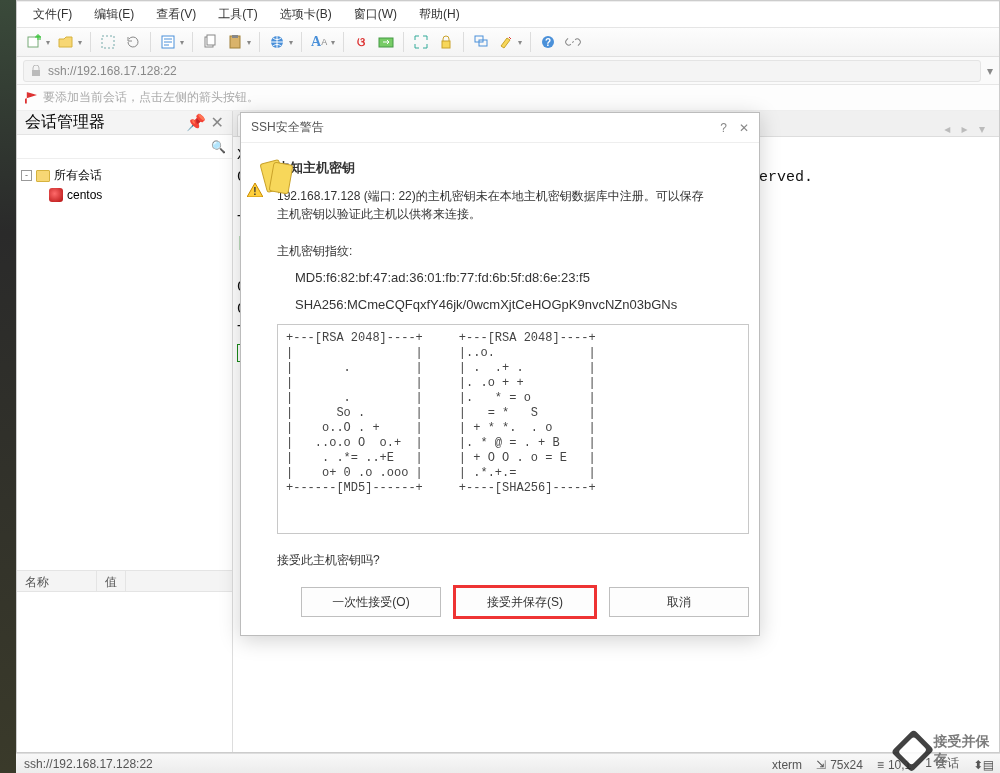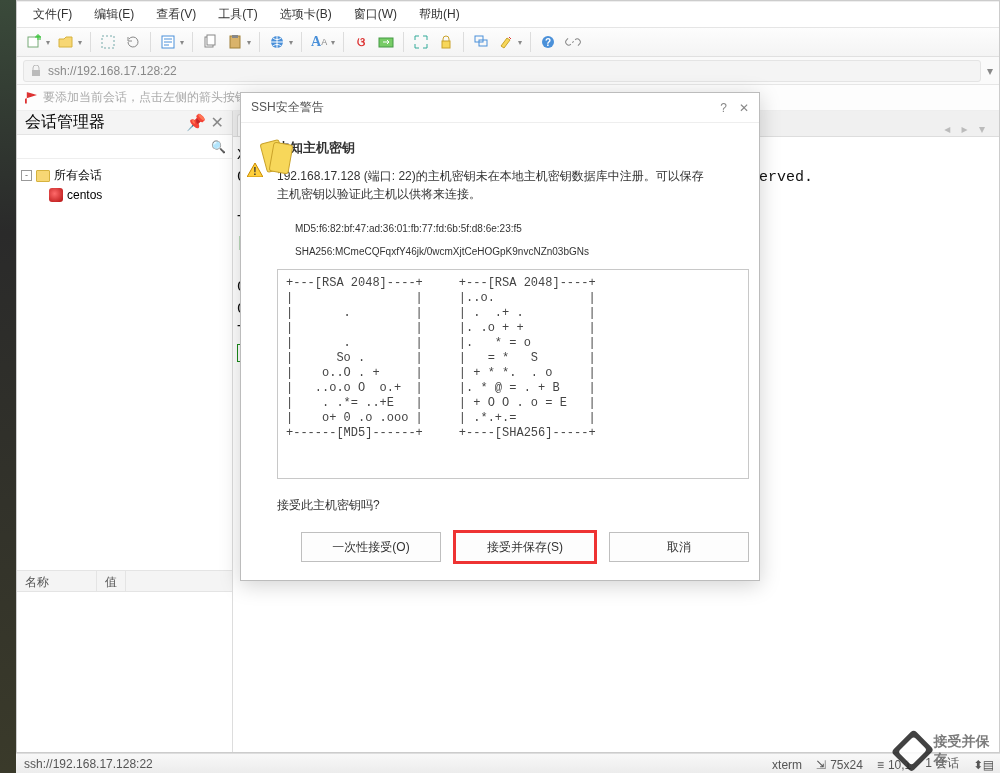--- a/index.html
+++ b/index.html
@@ -157,21 +157,21 @@
     background: linear-gradient(#f8f8f8,#ececec);
     border-top:1px solid #ddd;
     display:flex; align-items:center;
     padding:0 8px; color:#555; font-size:12px;
   }
   .statusbar .rseg { margin-left:auto; display:flex; gap:14px; align-items:flex-end;}
   .statusbar .rseg span { display:inline-flex; align-items:center; gap:4px;}
   
   .dialog {
     position:absolute;
-    left:240px; top:92px;
+    left:240px; top:112px;
     width:520px;
     background:#fff;
     border:1px solid #bcbcbc;
     box-shadow: 0 4px 20px rgba(0,0,0,.18);
     display:flex; flex-direction:column;
   }
   .dlg-title {
     height:30px;
     background:#fff;
     display:flex; align-items:center;
@@ -182,21 +182,21 @@
   .dlg-title .dlg-ctrls { margin-left:auto; display:flex; gap:12px; color:#888;}
   .dlg-body { padding: 16px 20px 18px 20px; color:#333; }
   .dlg-row1 { display:flex; gap:16px; }
   .key-icon { width:36px; height:36px; position:relative;}
   .key-icon .k1 { position:absolute;width:20px;height:30px;background:#f7d75a;border:1px solid #c9a22a;border-radius:3px;left:2px;top:2px;transform:rotate(-15deg);}
   .key-icon .k2 { position:absolute;width:20px;height:30px;background:#f7d75a;border:1px solid #c9a22a;border-radius:3px;left:10px;top:4px;transform:rotate(10deg);}
   .key-icon .warn { position:absolute; right:-2px; bottom:-2px; width:16px;height:14px; }
   .dlg-h { font-weight:bold; font-size:13px; margin:0 0 10px 0;}
   .dlg-msg { font-size:12px; line-height:18px; margin-bottom:20px; max-width:430px;}
   .dlg-label { font-size:12px; margin:0 0 10px 0; }
-  .dlg-fp { font-size:10px; margin:0 0 12px 18px; }
+  .dlg-fp { font-size:13px; margin:0 0 12px 18px; }
   .fp-box {
     border:1px solid #c8c8c8;
     background:#fff;
     padding:6px 8px 22px 8px;
     font-family:"Consolas","Courier New",monospace;
     font-size:12px; line-height:15px;
     color:#444;
     white-space:pre;
     height:210px;
     overflow-y:auto;
@@ -447,20 +447,21 @@
           <div class="k2"></div>
         <svg class="warn" viewBox="0 0 16 14">
             <path d="M8 0l8 14H0z" fill="#ffcf3a" stroke="#c98a00"></path>
             <text x="8" y="12" text-anchor="middle" font-size="10" font-weight="bold" fill="#333">!</text>
           </svg>
       </div>
       <div style="flex:1">
         <div class="dlg-h">未知主机密钥</div>
         <div class="dlg-msg">192.168.17.128 (端口: 22)的主机密钥未在本地主机密钥数据库中注册。可以保存主机密钥以验证此主机以供将来连接。</div>
 
+        <div class="dlg-label">主机密钥指纹:</div>
         <div class="dlg-fp">MD5:f6:82:bf:47:ad:36:01:fb:77:fd:6b:5f:d8:6e:23:f5</div>
         <div class="dlg-fp">SHA256:MCmeCQFqxfY46jk/0wcmXjtCeHOGpK9nvcNZn03bGNs</div>
 
         <div class="fp-box">+---[RSA 2048]----+     +---[RSA 2048]----+
 |                 |     |..o.             |
 |       .         |     | .  .+ .         |
 |                 |     |. .o + +         |
 |       .         |     |.   * = o        |
 |      So .       |     |   = *   S       |
 |    o..O . +     |     | + * *.  . o     |

